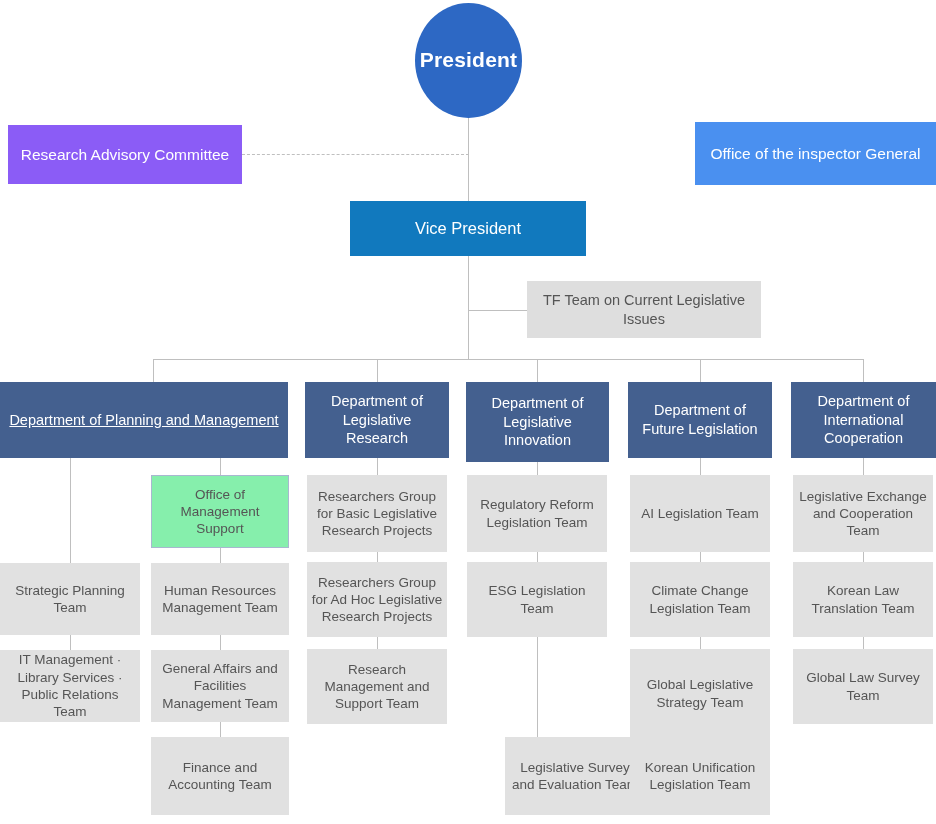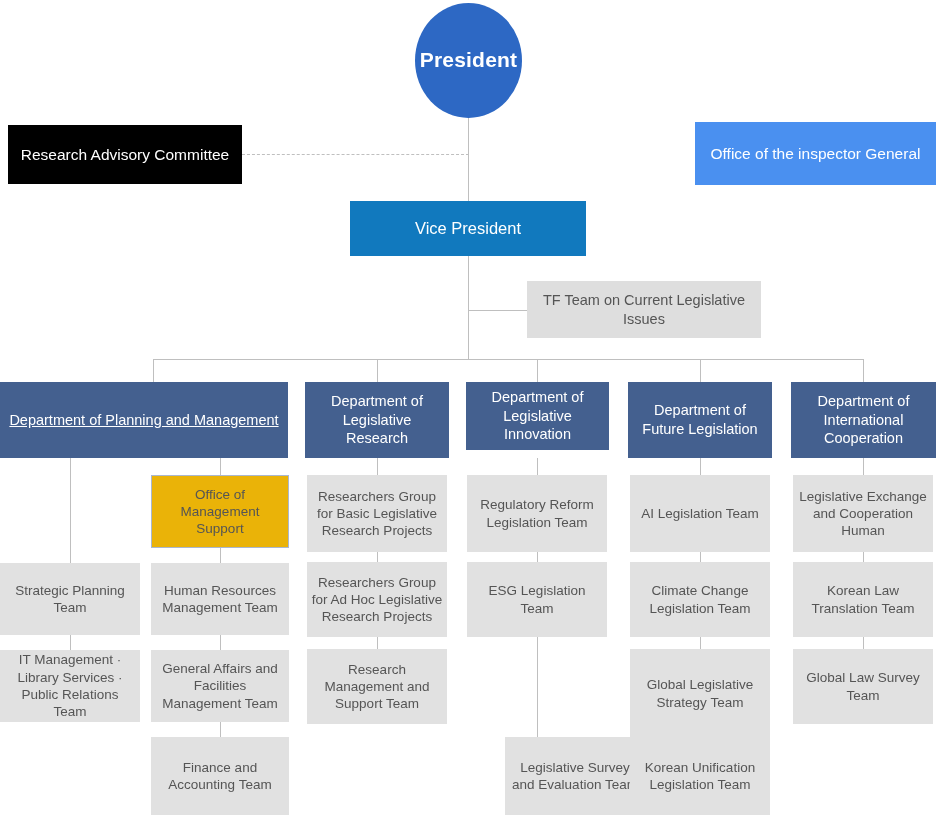--- a/index.html
+++ b/index.html
@@ -37,21 +37,21 @@
   }
   
   .sidebox{
     color:#ffffff;
     font-size:15.5px;
     z-index:3;
   }
   .advisory{
     left:8px; top:125px;
     width:234px; height:59px;
-    background:#000000;
+    background:#8b5cf6;
     text-align:center;
   }
   .inspector{
     left:695px; top:122px;
     width:241px; height:63px;
     background:#4a90f0;
   }
   
   .vicepres{
     left:350px; top:201px;
@@ -80,21 +80,21 @@
   }
   
   .team{
     background:#e1e1e1;
     color:#555555;
     font-size:13.5px;
     z-index:3;
     padding:0 4px;
   }
   .team.outlined{
-    background:#eab308;
+    background:#86efac;
     border:1px solid #a9b7d0;
   }
   
   .line{
     position:absolute;
     background:#bfbfbf;
     z-index:1;
   }
   .vline{width:1px;}
   .hline{height:1px;}
@@ -139,21 +139,21 @@
   <div class="node sidebox advisory">Research Advisory Committee</div>
 
   <div class="node sidebox inspector">Office of the inspector General</div>
 
   <div class="node vicepres">Vice President</div>
 
   <div class="node tfteam">TF Team on Current Legislative Issues</div>
 
   <div class="node dept" style="left:0px; top:382px; width:288px; height:76px;text-decoration:underline;">Department of Planning and Management</div>
   <div class="node dept" style="left:305px; top:382px; width:144px; height:76px;">Department of Legislative Research</div>
-  <div class="node dept" style="left:466px; top:382px; width:143px; height:68px;">Department of Legislative Innovation</div>
+  <div class="node dept" style="left:466px; top:382px; width:143px; height:80px;">Department of Legislative Innovation</div>
   <div class="node dept" style="left:628px; top:382px; width:144px; height:76px;">Department of Future Legislation</div>
   <div class="node dept" style="left:791px; top:382px; width:145px; height:76px;">Department of International Cooperation</div>
 
   <div class="node team" style="left:0px; top:563px; width:140px; height:72px;">Strategic Planning Team</div>
   <div class="node team" style="left:0px; top:650px; width:140px; height:72px;">IT Management · Library Services · Public Relations Team</div>
 
   <div class="node team outlined" style="left:151px; top:475px; width:138px; height:73px;">Office of Management Support</div>
   <div class="node team" style="left:151px; top:563px; width:138px; height:72px;">Human Resources Management Team</div>
   <div class="node team" style="left:151px; top:650px; width:138px; height:72px;">General Affairs and Facilities Management Team</div>
   <div class="node team" style="left:151px; top:737px; width:138px; height:78px;">Finance and Accounting Team</div>
@@ -164,17 +164,17 @@
 
   <div class="node team" style="left:467px; top:475px; width:140px; height:77px;">Regulatory Reform Legislation Team</div>
   <div class="node team" style="left:467px; top:562px; width:140px; height:75px;">ESG Legislation Team</div>
   <div class="node team" style="left:467px; top:737px; width:140px; height:78px;margin-left:38px;">Legislative Survey and Evaluation Team</div>
 
   <div class="node team" style="left:630px; top:475px; width:140px; height:77px;">AI Legislation Team</div>
   <div class="node team" style="left:630px; top:562px; width:140px; height:75px;">Climate Change Legislation Team</div>
   <div class="node team" style="left:630px; top:649px; width:140px; height:89px;">Global Legislative Strategy Team</div>
   <div class="node team" style="left:630px; top:737px; width:140px; height:78px;">Korean Unification Legislation Team</div>
 
-  <div class="node team" style="left:793px; top:475px; width:140px; height:77px;">Legislative Exchange and Cooperation Human</div>
+  <div class="node team" style="left:793px; top:475px; width:140px; height:77px;">Legislative Exchange and Cooperation Team</div>
   <div class="node team" style="left:793px; top:562px; width:140px; height:75px;">Korean Law Translation Team</div>
   <div class="node team" style="left:793px; top:649px; width:140px; height:75px;">Global Law Survey Team</div>
 
 </div>
 
 </body></html>

